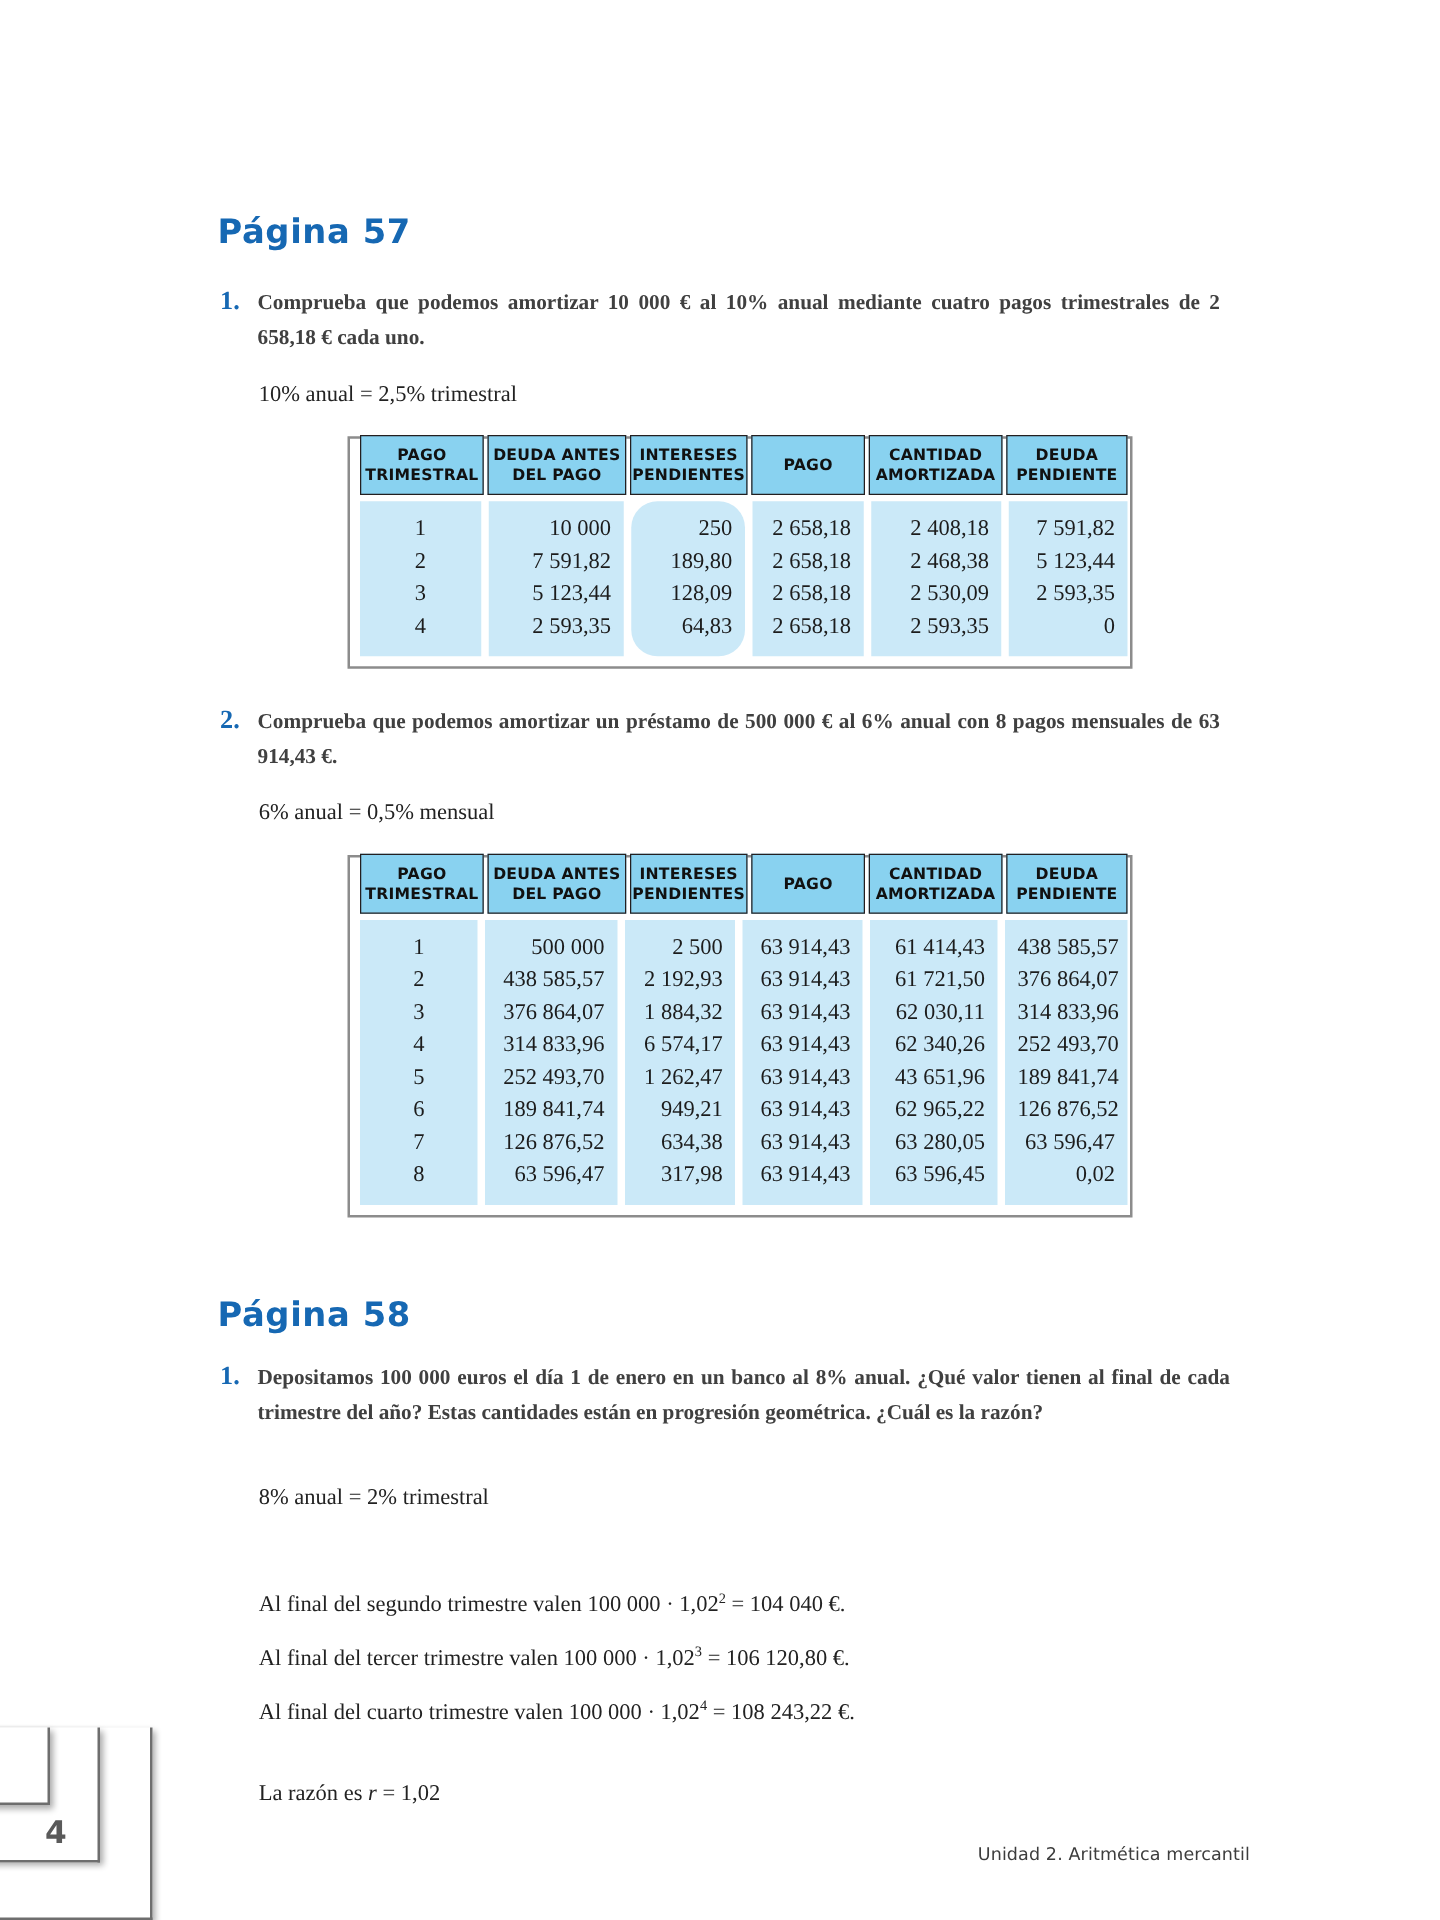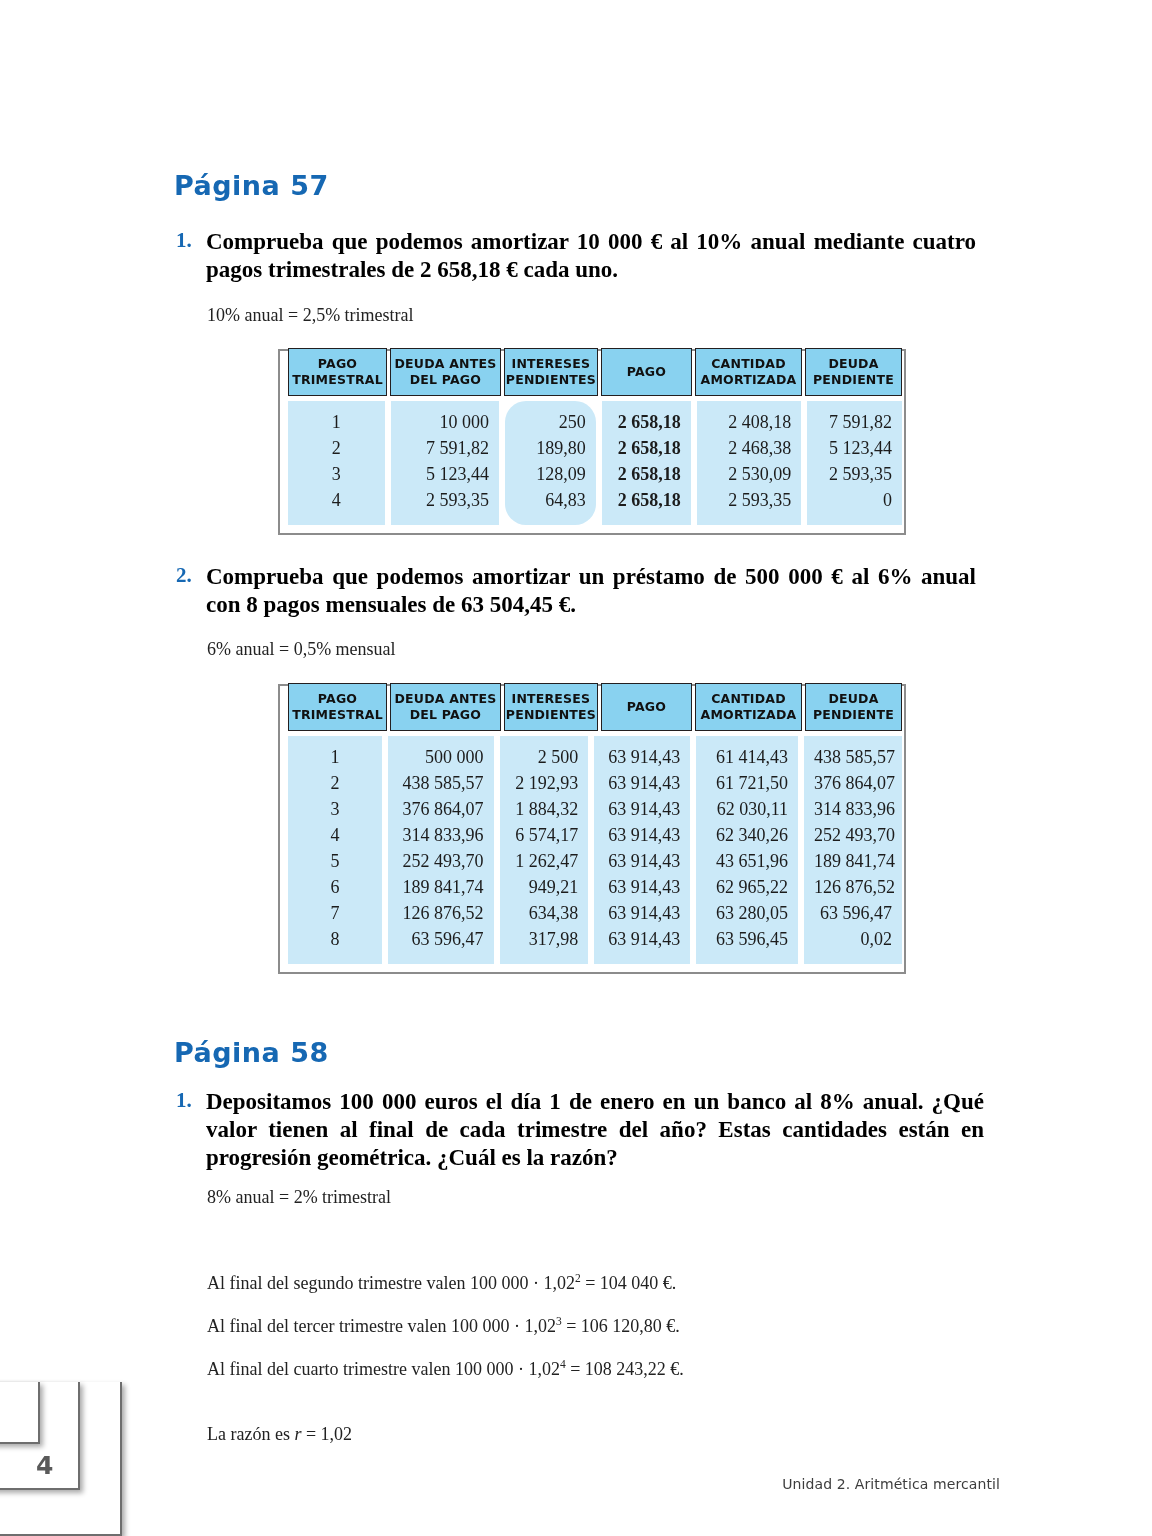--- a/index.html
+++ b/index.html
@@ -46,24 +46,24 @@
     width: 26px;
     font-family: "Liberation Serif", serif;
     font-weight: bold;
     font-size: 21px;
     color: #1668b3;
   }
   .ex-text {
     margin-left: 30px;
     font-family: "Liberation Serif", serif;
     font-weight: bold;
-    font-size: 23px;
+    font-size: 17px;
     line-height: 28px;
     text-align: justify;
-    color: #000000;
+    color: #404040;
   }
 
   
   .soln {
     position: absolute;
     left: 207px;
     font-family: "Liberation Serif", serif;
     font-size: 18px;
     line-height: 24px;
     color: #222222;
@@ -205,21 +205,21 @@
         <div class="cell">7 591,82</div>
         <div class="cell">5 123,44</div>
         <div class="cell">2 593,35</div>
       </div>
       <div class="tcol" style="width:94px;border-radius:21px;">
         <div class="cell">250</div>
         <div class="cell">189,80</div>
         <div class="cell">128,09</div>
         <div class="cell">64,83</div>
       </div>
-      <div class="tcol" style="width:92px;font-weight:bold;">
+      <div class="tcol" style="width:92px;">
         <div class="cell">2 658,18</div>
         <div class="cell">2 658,18</div>
         <div class="cell">2 658,18</div>
         <div class="cell">2 658,18</div>
       </div>
       <div class="tcol" style="width:108px;">
         <div class="cell">2 408,18</div>
         <div class="cell">2 468,38</div>
         <div class="cell">2 530,09</div>
         <div class="cell">2 593,35</div>
@@ -228,21 +228,21 @@
         <div class="cell">7 591,82</div>
         <div class="cell">5 123,44</div>
         <div class="cell">2 593,35</div>
         <div class="cell">0</div>
       </div>
     </div>
   </div>
 
   <div class="exercise" style="top:563px;">
     <span class="ex-num">2.</span>
-    <div class="ex-text">Comprueba que podemos amortizar un préstamo de 500 000 € al 6% anual con 8 pagos mensuales de 63 504,45 €.</div>
+    <div class="ex-text">Comprueba que podemos amortizar un préstamo de 500 000 € al 6% anual con 8 pagos mensuales de 63 914,43 €.</div>
   </div>
 
   <div class="soln" style="top:637px;">6% anual = 0,5% mensual</div>
 
   <div class="tablewrap" id="t2" style="left:278px; top:684px; width:628px;">
     <div class="thead">
       <div class="th" style="width:100px;">PAGO TRIMESTRAL</div>
       <div class="th" style="width:112px;">DEUDA ANTES DEL PAGO</div>
       <div class="th" style="width:94px;">INTERESES PENDIENTES</div>
       <div class="th" style="width:92px;">PAGO</div>

